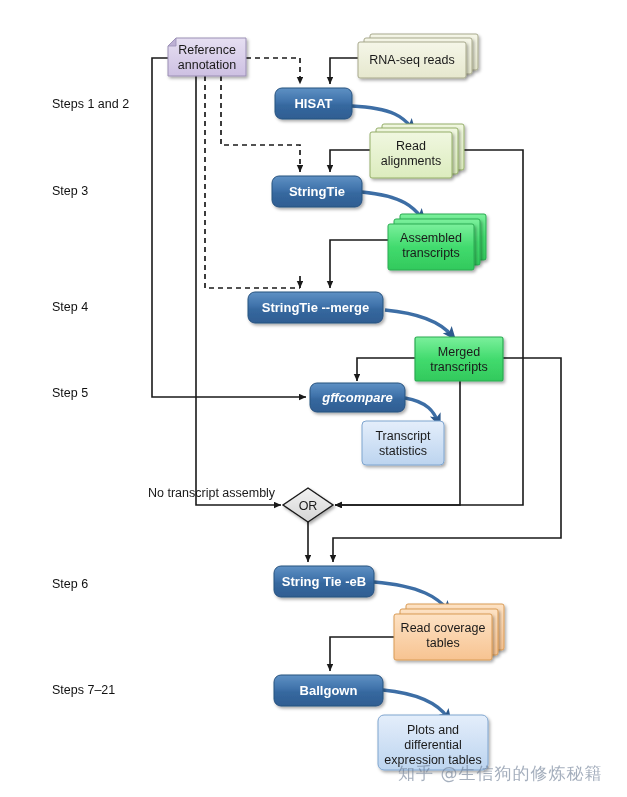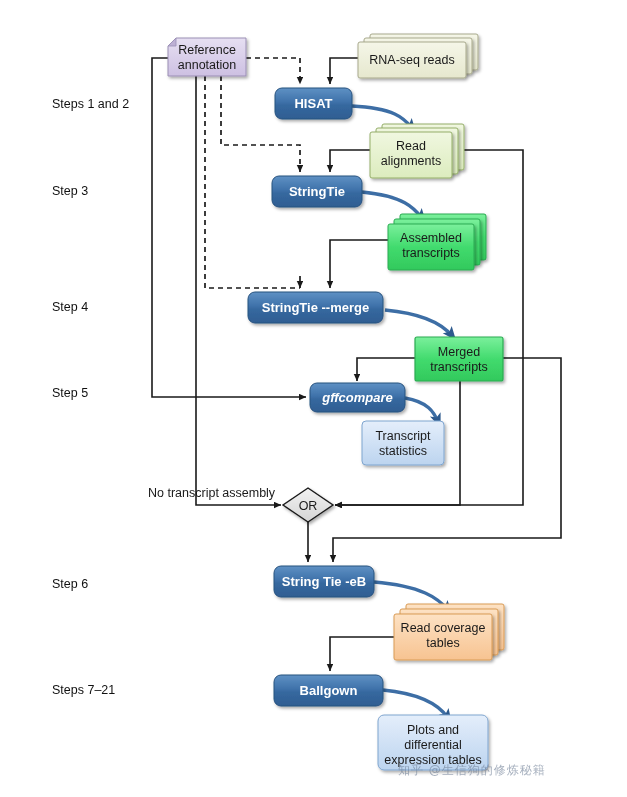--- a/index.html
+++ b/index.html
@@ -6,21 +6,21 @@
   body{width:627px;height:797px;position:relative;overflow:hidden;
        font-family:"Liberation Sans","DejaVu Sans",sans-serif;}
   #diagram{position:absolute;left:0;top:0;width:627px;height:797px;}
   .steplbl{font-size:12.5px;fill:#111;font-family:"Liberation Sans",sans-serif;}
   .white-t{fill:#ffffff;font-size:13px;font-weight:bold;}
   .dark-t{fill:#1a1a1a;font-size:12.5px;}
   .ital{font-style:italic;}
   .edge{stroke:#1a1a1a;stroke-width:1.6;fill:none;}
   .edge-d{stroke:#1a1a1a;stroke-width:1.7;fill:none;stroke-dasharray:5,4;}
   .curve{stroke:#3d6ea5;stroke-width:3.4;fill:none;}
-  .watermark{position:absolute;left:398px;top:762px;font-size:12px;
+  .watermark{position:absolute;left:398px;top:762px;font-size:17px;
      color:#6f7f96;opacity:.62;font-family:"DejaVu Sans",sans-serif;
      letter-spacing:1px;white-space:nowrap;}
 </style>
 </head>
 <body>
 
 <svg id="diagram" viewBox="0 0 627 797">
   <defs>
     <linearGradient id="gBlue" x1="0" y1="0" x2="0" y2="1">
       <stop offset="0" stop-color="#5f91c4"></stop>

